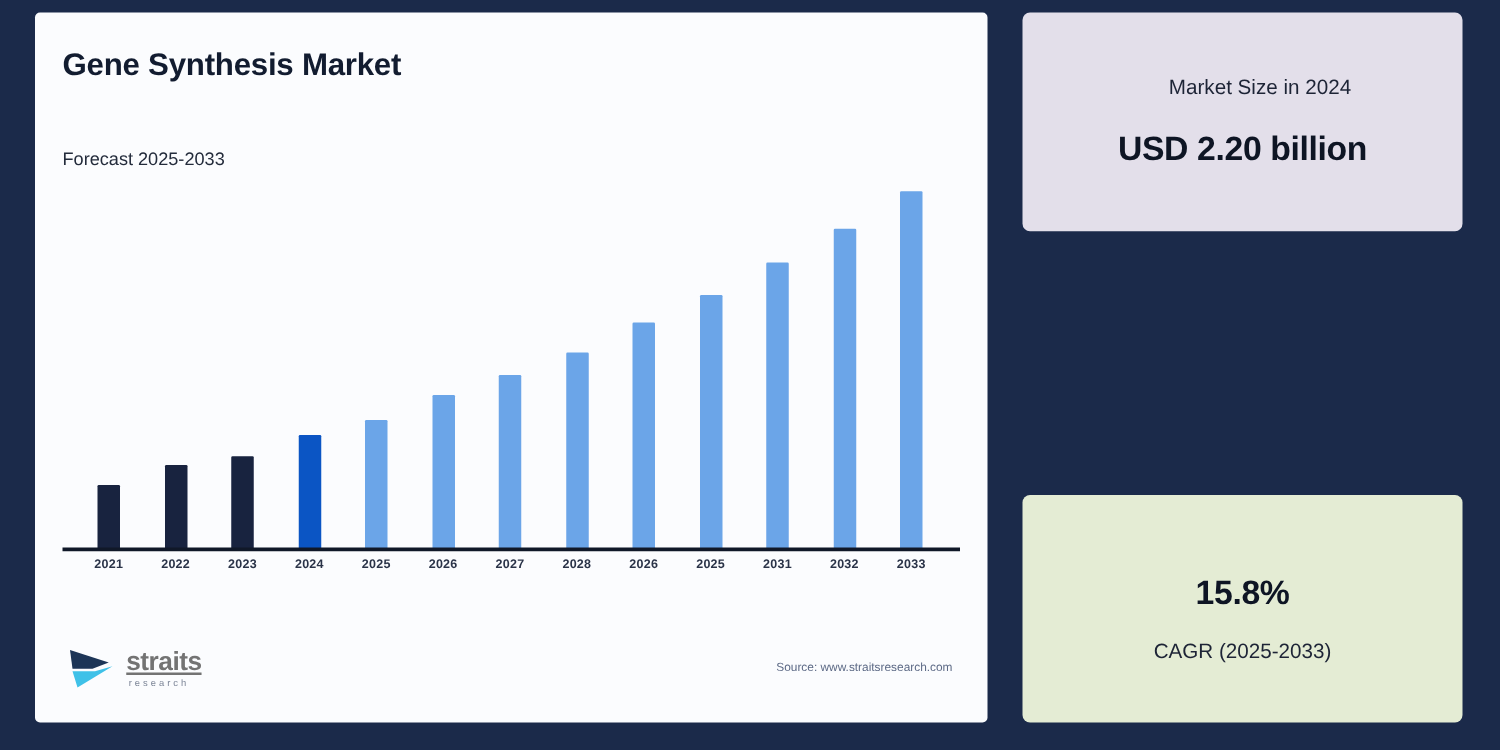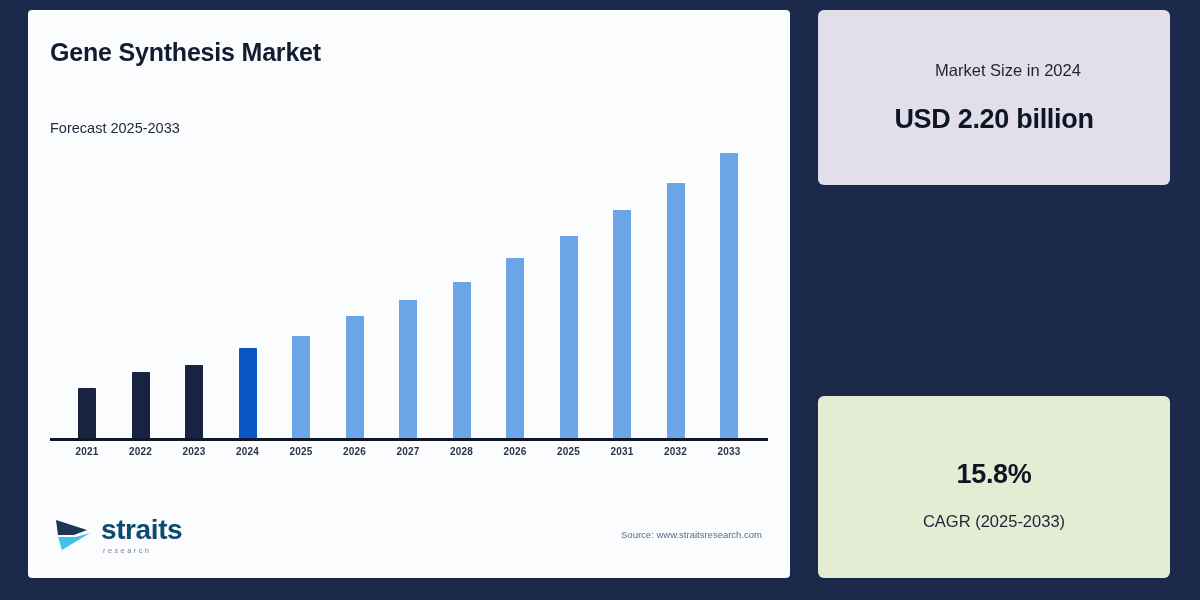--- a/index.html
+++ b/index.html
@@ -110,24 +110,25 @@
     height: 38px;
     position: relative;
     flex: none;
   }
   .logo-text {
     display: flex;
     flex-direction: column;
     line-height: 1;
   }
   .logo-word {
-    font-size: 28px;
-    font-weight: bold;
-    color: #0c4a6e;
+    font-size: 21px;
+    font-weight: bold;
+    color: #737373;
     letter-spacing: -0.4px;
+    text-decoration: underline;
   }
   .logo-sub {
     font-size: 7.5px;
     color: #7b8496;
     letter-spacing: 2.4px;
     margin-top: 3px;
     margin-left: 2px;
   }
   .source {
     position: absolute;

